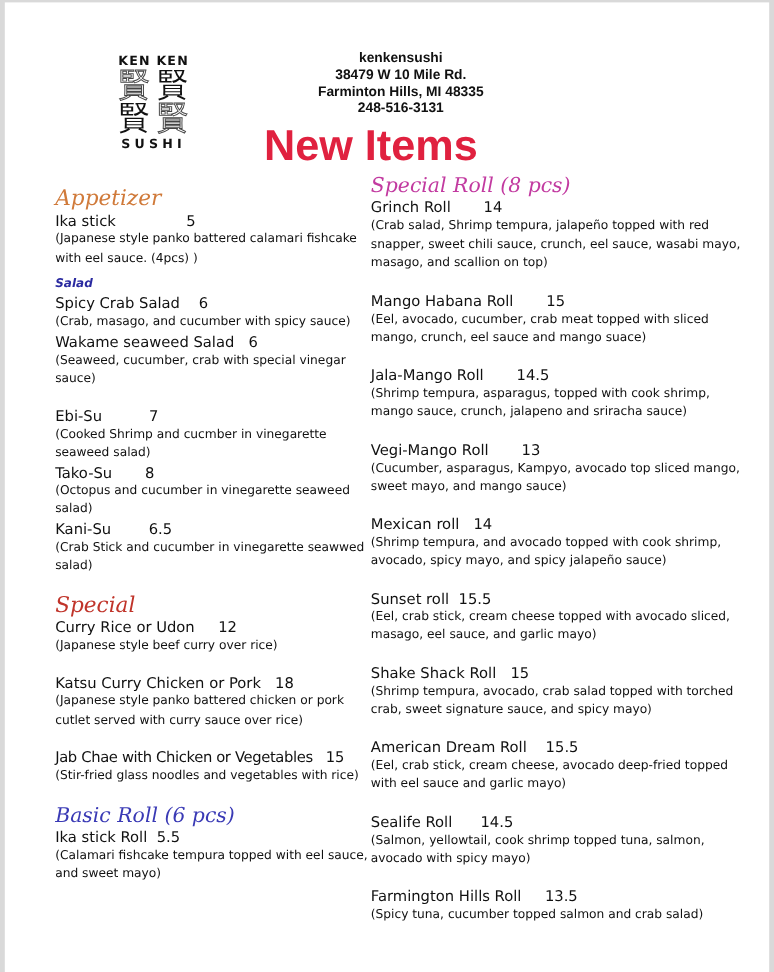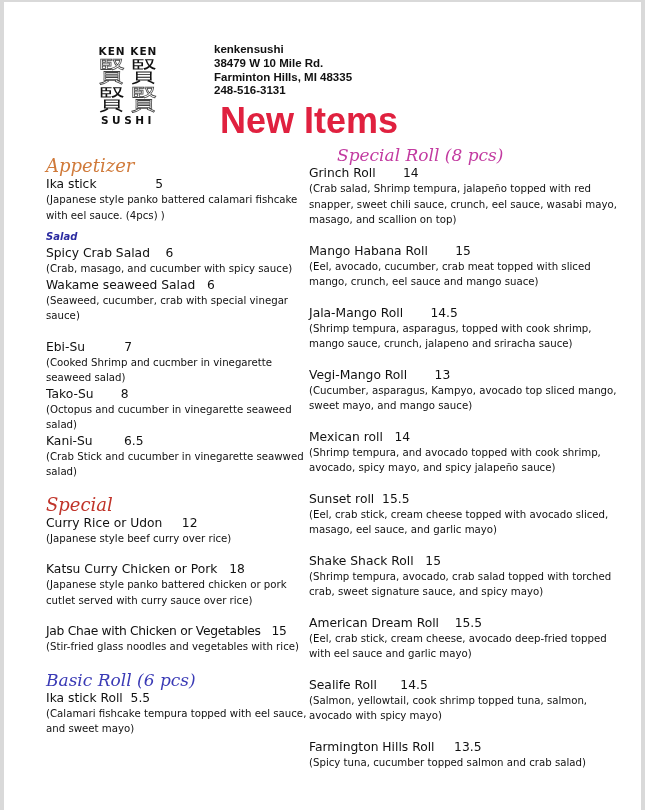--- a/index.html
+++ b/index.html
@@ -20,36 +20,36 @@
     letter-spacing: 1px;
   }
   .logo-top { font-size: 10.5px; line-height: 12px; }
   .logo-bottom { font-size: 10.5px; line-height: 12px; letter-spacing: 3.5px; margin-top: 1px; }
   .logo-glyphs { display: grid; grid-template-columns: 30px 30px; justify-content: center; gap: 0 2px; }
   .glyph { font-family: "DejaVu Sans", sans-serif; font-size: 26px; line-height: 28px; }
   .glyph.solid { color: #111; }
   .glyph.outline { color: #fff; -webkit-text-stroke: 0.8px #444; }
 
   
-  .address { position: absolute; left: 210px; top: 41px; width: 240px; text-align: left;
+  .address { position: absolute; left: 210px; top: 41px; width: 240px; text-align: center;
     font-family: "Liberation Sans", sans-serif; font-weight: bold; font-size: 11.5px; line-height: 13.8px; color: #111; }
   .title { position: absolute; left: 216px; top: 98px; width: 224px; 
     font-family: "Liberation Sans", sans-serif; font-weight: bold; font-size: 36px; line-height: 42px; color: #e0213f; }
 
   
   .col { position: absolute; }
   .col-left { left: 42px; top: 154px; width: 262px; }
   .col-right { left: 305px; top: 143px; width: 320px; }
 
   .section-title { font-family: "DejaVu Serif", serif; font-style: italic; line-height: 20px; }
   .sec-appetizer { color: #d07a3a; font-size: 18px; }
   .sec-salad { color: #2a2aa0; font-size: 10px; font-weight: bold; font-family: "DejaVu Sans", sans-serif; font-style: italic; line-height: 16px; }
   .sec-special { color: #c0342a; font-size: 18px; }
   .sec-basic { color: #3a3ab5; font-size: 17px; }
-  .sec-specialroll { color: #c23aa0; font-size: 17px; margin-left: 28px; }
+  .sec-specialroll { color: #c23aa0; font-size: 17px; }
 
   .item { }
   .item-head { font-family: "DejaVu Sans", sans-serif; font-size: 12.3px; line-height: 16px; color: #111; white-space: pre; }
   .item-desc { font-family: "DejaVu Sans", sans-serif; font-size: 10.2px; line-height: 15.5px; color: #111; }
   .gap { height: 15px; }
 </style>
 </head>
 <body>
 
 <div class="page">

